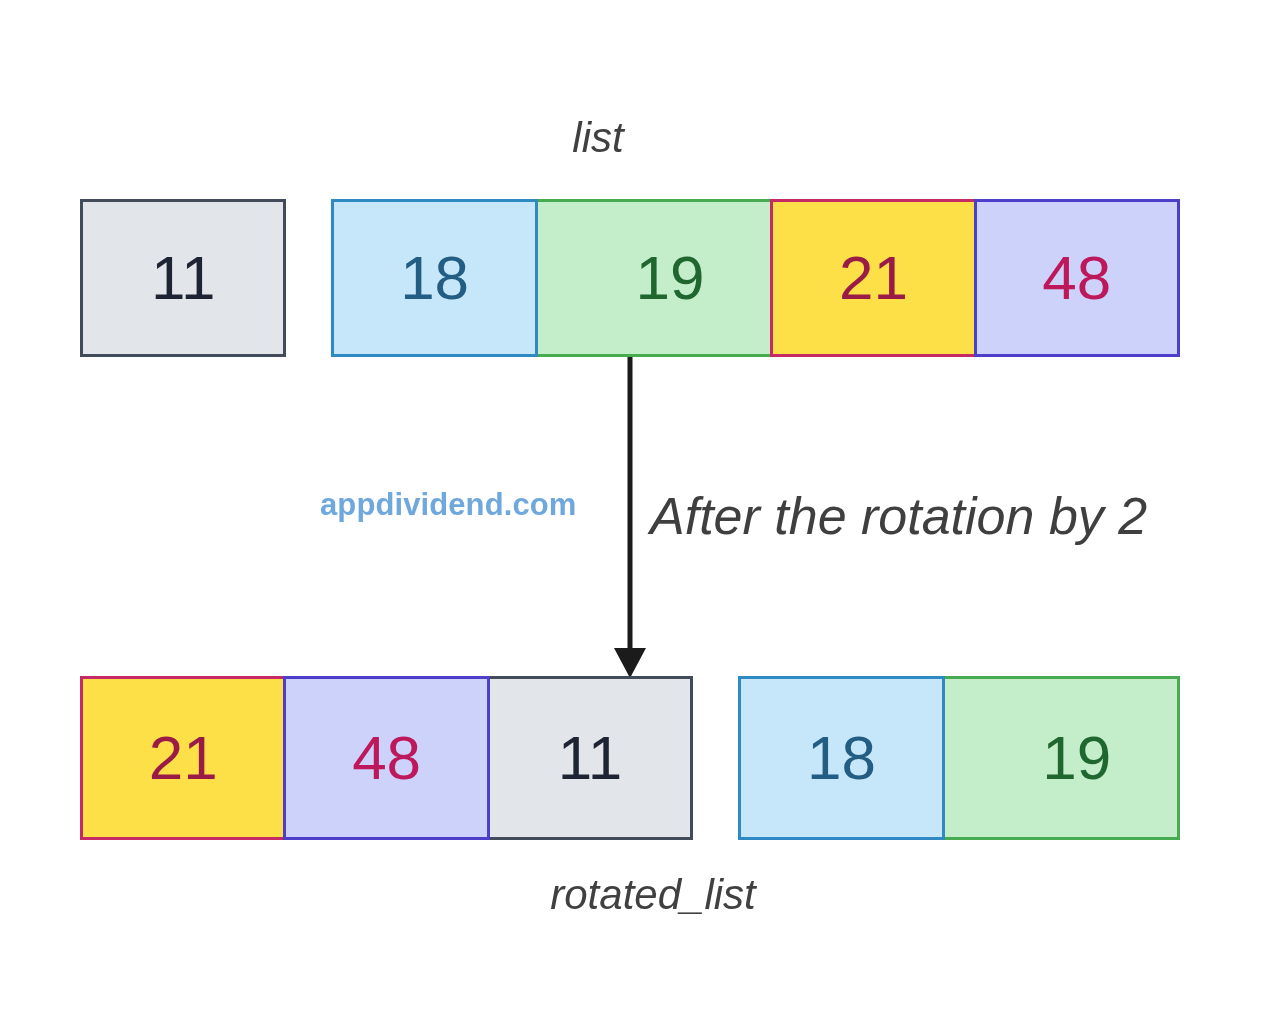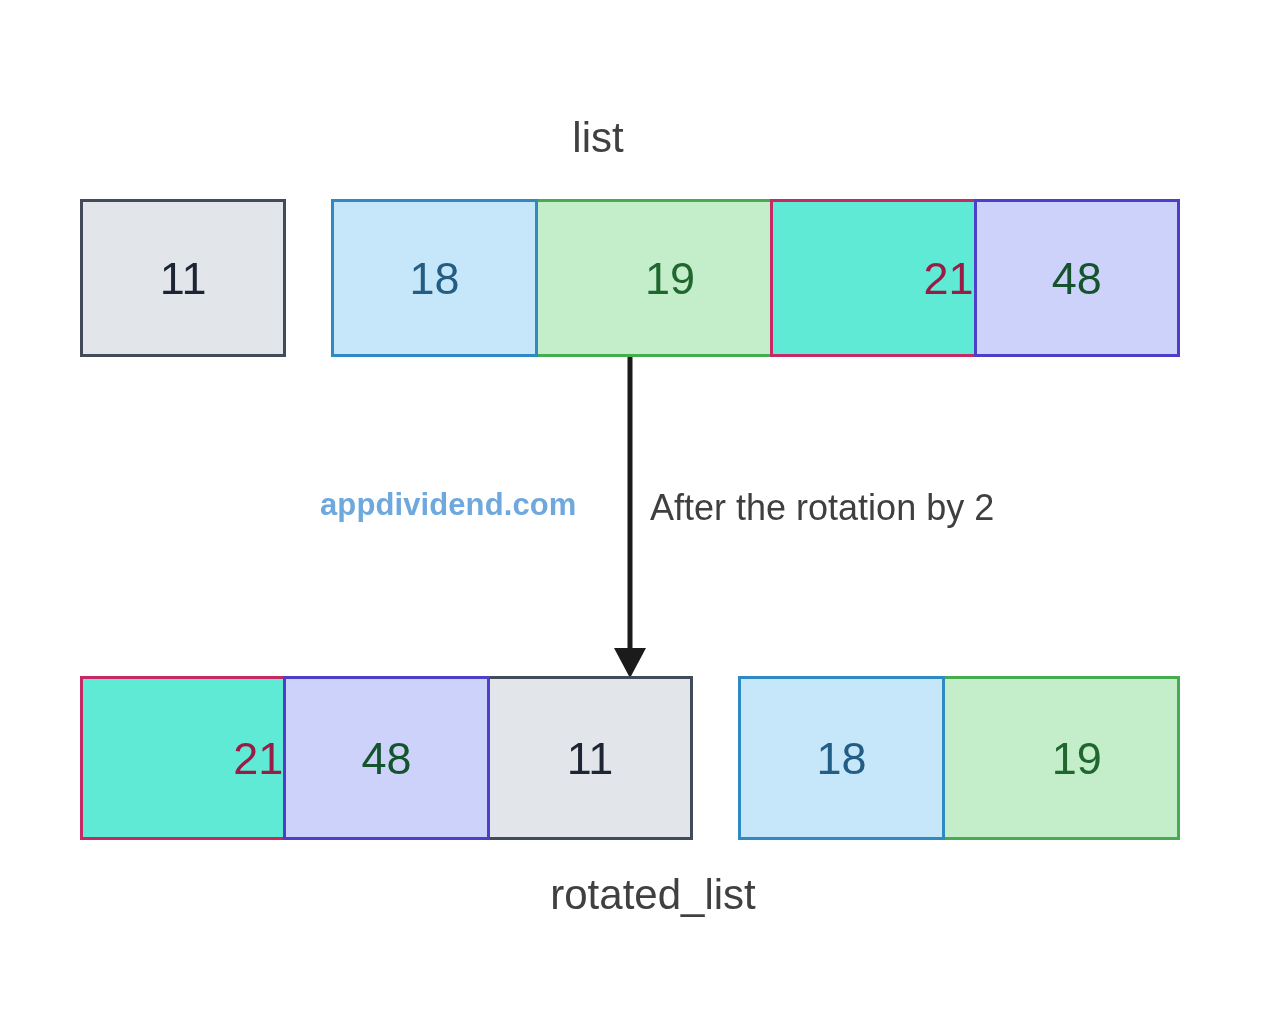--- a/index.html
+++ b/index.html
@@ -22,36 +22,37 @@
 
   
   .caption {
     position: absolute;
     color: #404040;
     font-size: 42px;
     font-weight: 400;
     line-height: 1;
     white-space: nowrap;
     text-align: center;
+    font-style: italic;
   }
   #label-list {
     left: 0;
     width: 1196px;
     top: 117px;
   }
   #label-rotated-list {
     left: 0;
     width: 1306px;
     top: 874px;
   }
   #label-rotation-note {
     left: 650px;
     top: 490px;
     text-align: right;
-    font-size: 36px;
+    font-size: 52px;
     color: #3f3f3f;
   }
   #watermark {
     position: absolute;
     left: 320px;
     top: 487px;
     font-size: 31px;
     font-weight: 700;
     color: #6fa8dc;
     letter-spacing: 0.1px;
@@ -70,32 +71,32 @@
 
   .cell {
     flex: 1 1 0;
     display: flex;
     align-items: center;
     justify-content: center;
     box-sizing: border-box;
     border-style: solid;
     border-width: 3px;
     margin-right: -3px;
-    font-size: 45px;
+    font-size: 62px;
     font-weight: 400;
     line-height: 1;
   }
   .cell:last-child { margin-right: 0; }
 
   
   .c-gray   { background: #e2e5e9; border-color: #414b5a; color: #1d2433; }
   .c-blue   { background: #c5e7f9; border-color: #2f8ac4; color: #245d84; margin-left: 48px; }
   .c-green  { background: #c4edc9; border-color: #47ab51; color: #1f662f; padding-left: 32px; }
-  .c-pink   { background: #5eead4; border-color: #c52a65; color: #9b1b47; justify-content: flex-end; }
-  .c-purple { background: #ccd2f9; border-color: #4e3fcb; color: #14532d; }
+  .c-pink   { background: #fde047; border-color: #c52a65; color: #9b1b47; }
+  .c-purple { background: #ccd2f9; border-color: #4e3fcb; color: #be185d; }
 
   
   #row-list .cell:nth-child(1),
   #row-rotated .cell:nth-child(3) { z-index: 5; }
   #row-list .cell:nth-child(2),
   #row-rotated .cell:nth-child(4) { z-index: 4; }
   #row-list .cell:nth-child(3),
   #row-rotated .cell:nth-child(5) { z-index: 3; }
   #row-list .cell:nth-child(4),
   #row-rotated .cell:nth-child(1) { z-index: 6; }

